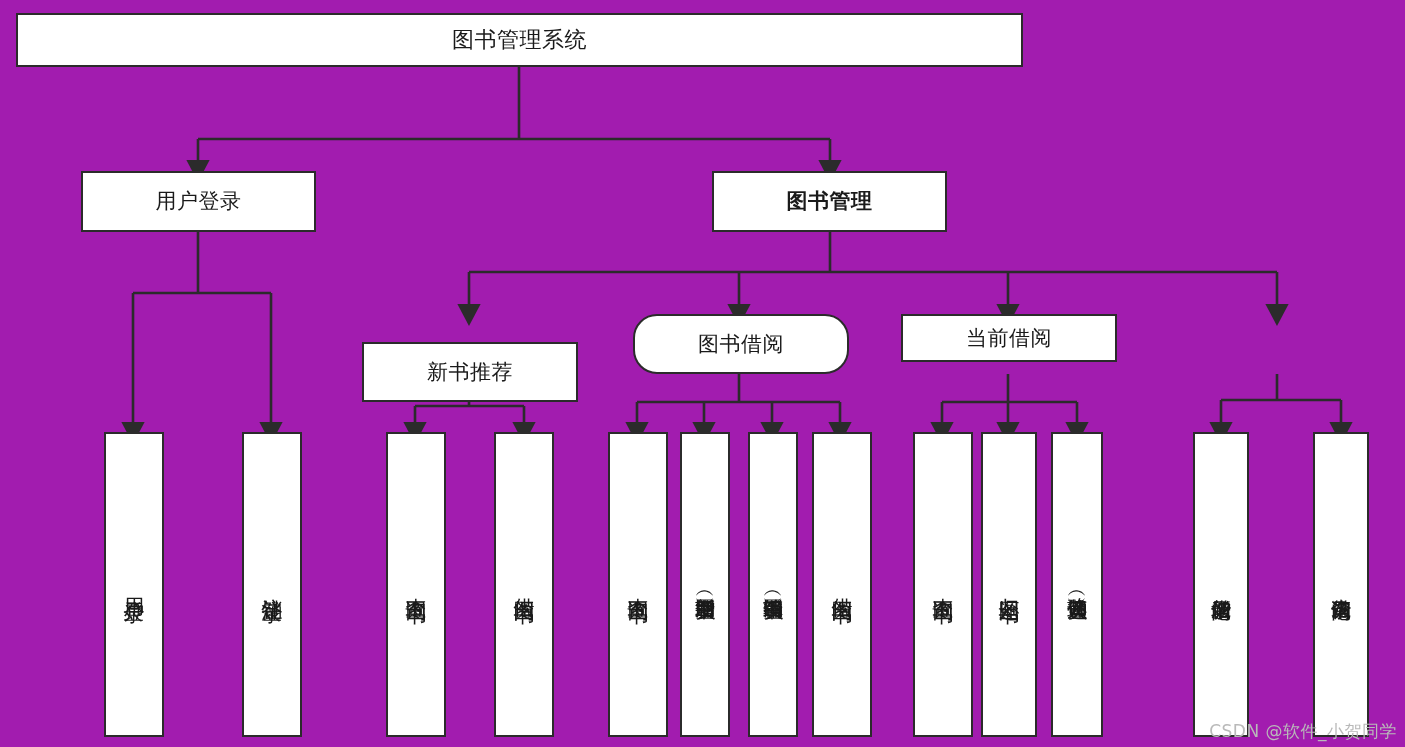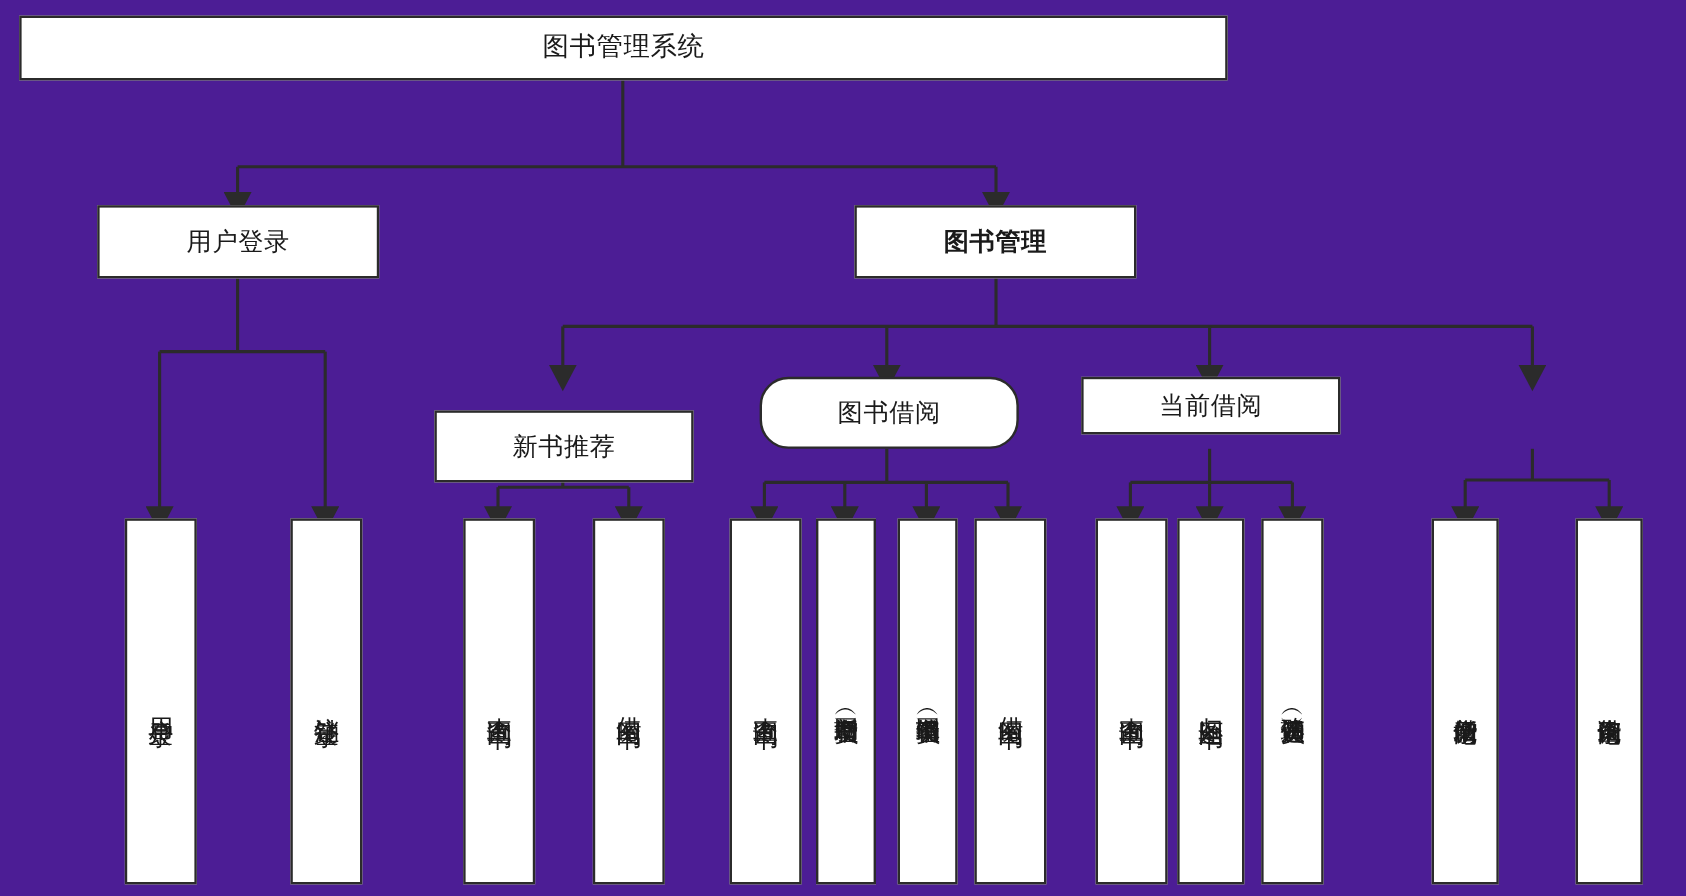--- a/index.html
+++ b/index.html
@@ -7,21 +7,21 @@
     padding: 0;
     background: #ffffff;
   }
   body {
     font-family: "DejaVu Sans", "Liberation Sans", sans-serif;
   }
   #canvas {
     position: relative;
     width: 1405px;
     height: 747px;
-    background: #4c1d95;
+    background: #a21caf;
     overflow: hidden;
   }
   .node {
     position: absolute;
     box-sizing: border-box;
     border: 2px solid #2b2b2b;
     background: #ffffff;
     display: flex;
     align-items: center;
     justify-content: center;
@@ -187,14 +187,15 @@
     <span class="vtext">确认归还（管理员）</span>
   </div>
 
   <div class="node vert tight" style="left:1193px; top:432px; width:56px; height:305px;">
     <span class="vtext">新增借阅记录</span>
   </div>
   <div class="node vert tight" style="left:1313px; top:432px; width:56px; height:305px;">
     <span class="vtext">查询借阅记录</span>
   </div>
 
+  <div class="watermark">CSDN @软件_小贺同学</div>
 
 </div>
 
 </body></html>

